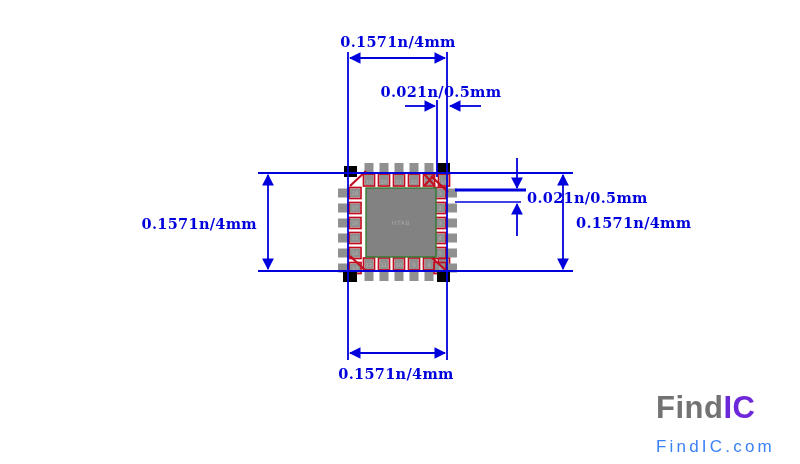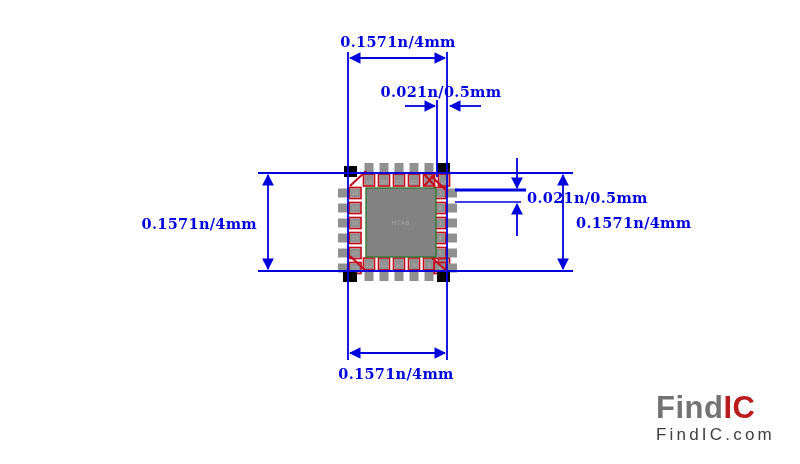--- a/index.html
+++ b/index.html
@@ -4,23 +4,23 @@
 <style>
   html,body{margin:0;padding:0;background:#ffffff;}
   .canvas{position:relative;width:800px;height:464px;background:#ffffff;overflow:hidden;
           font-family:"DejaVu Sans",sans-serif;}
   svg text.dim{font-family:"DejaVu Serif",serif;font-weight:bold;font-size:14.5px;letter-spacing:0.3px;}
   svg text.pinnum{font-family:"DejaVu Sans",sans-serif;font-size:5px;}
   svg text.ctr{font-family:"DejaVu Sans",sans-serif;font-size:6px;letter-spacing:0.6px;}
   .logo{position:absolute;left:656px;top:392px;line-height:1;}
   .logo .brand{font-family:"Liberation Sans",sans-serif;font-weight:bold;font-size:31px;letter-spacing:0.5px;}
   .logo .brand .find{color:#737373;}
-  .logo .brand .ic{color:#b91c1c;text-align:center;}
+  .logo .brand .ic{color:#6d28d9;text-align:center;}
   .logo .domain{font-family:"Liberation Sans",sans-serif;font-size:17px;letter-spacing:3.2px;
-                color:#404040;margin-top:3px;}
+                color:#3b82f6;margin-top:15px;}
 </style>
 </head>
 <body>
 
 <div class="canvas">
 
   <svg id="fp" width="800" height="464" viewBox="0 0 800 464">
     <defs>
       <marker id="ar" viewBox="0 0 10 10" refX="9" refY="5" markerWidth="6.5" markerHeight="6.5" orient="auto-start-reverse">
         <path d="M0,0 L10,5 L0,10 z" fill="#0000dc"></path>

